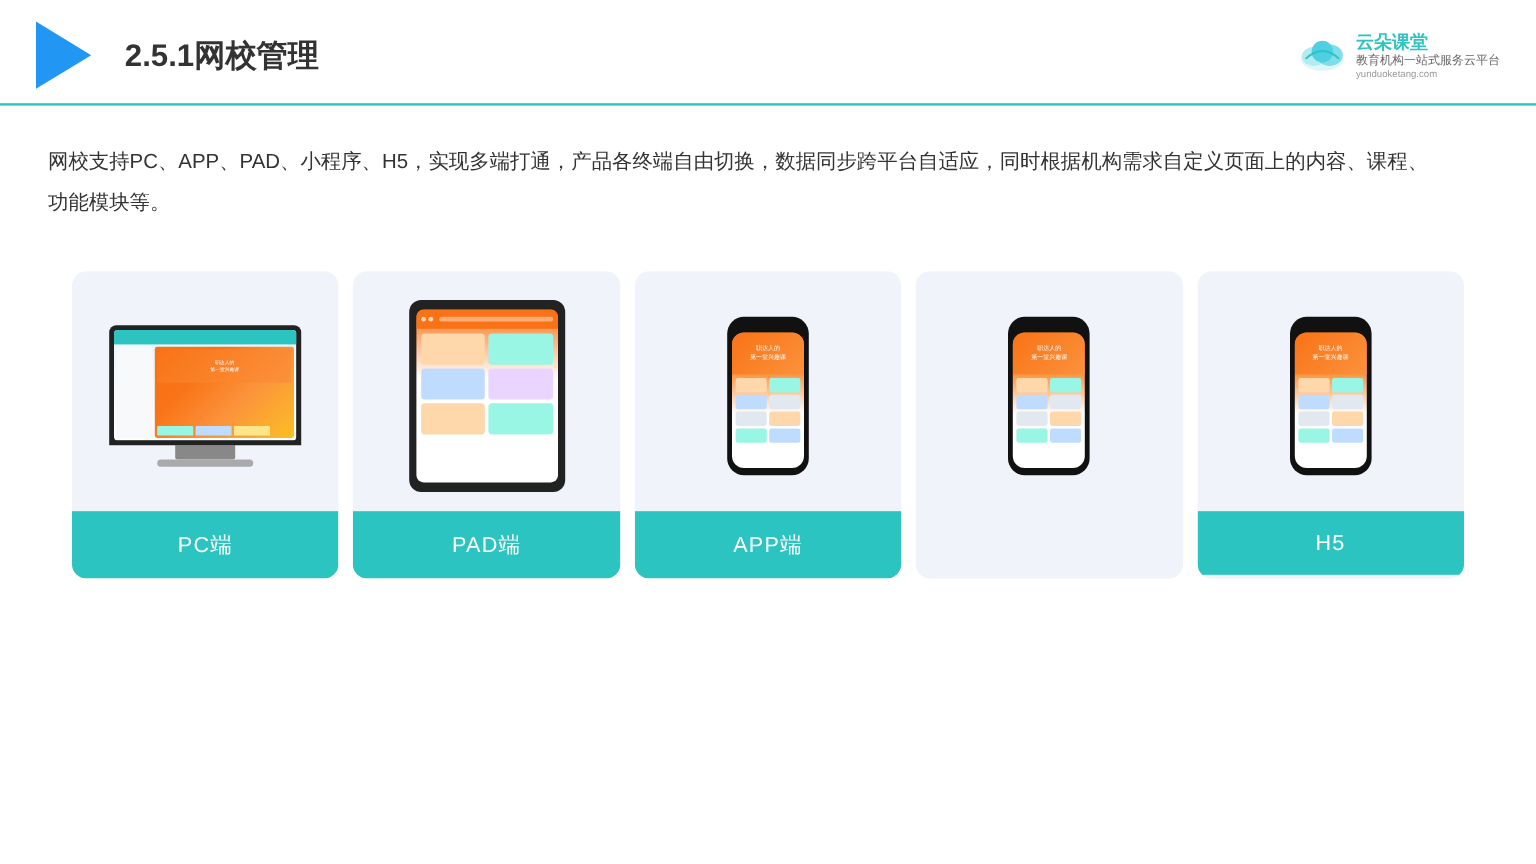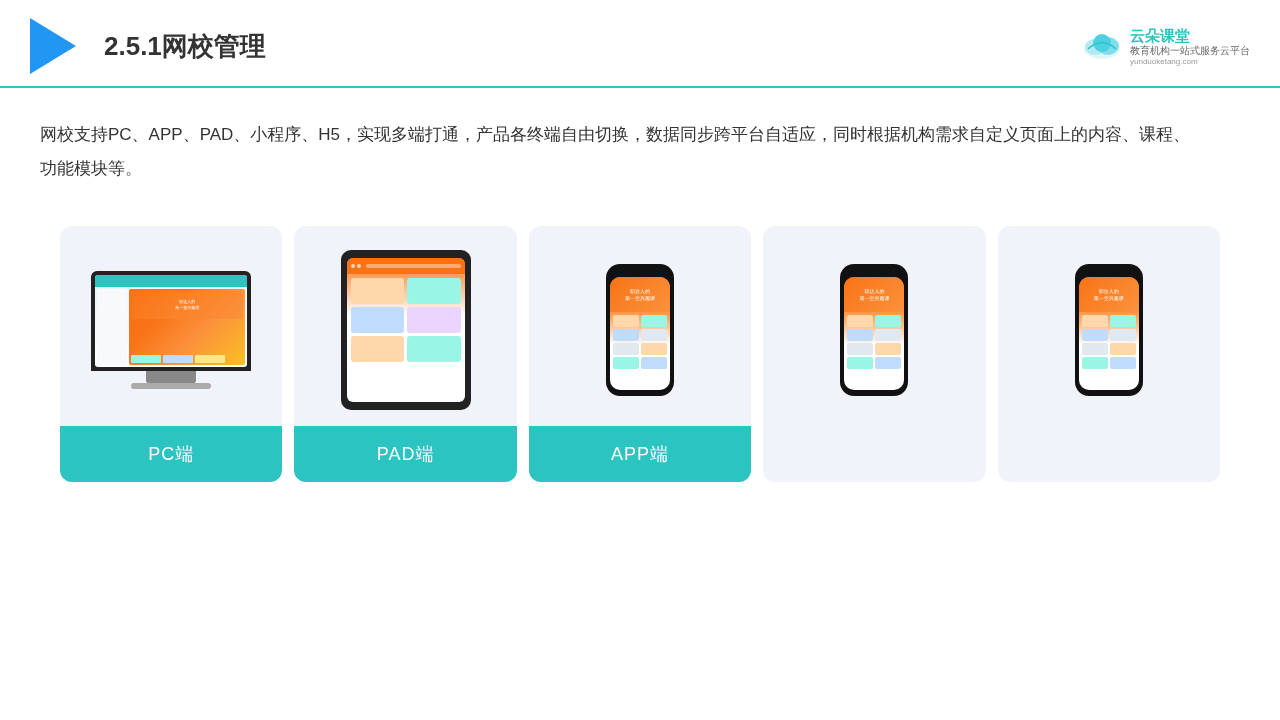--- a/index.html
+++ b/index.html
@@ -483,15 +483,16 @@
               </div>
               <div class="phone-row">
                 <div class="phone-cell phone-cell-teal"></div>
                 <div class="phone-cell phone-cell-blue"></div>
               </div>
             </div>
           </div>
         </div>
       </div>
     </div>
+    <div class="device-label">H5</div>
   </div>
 
 </div>
 
 </body></html>

